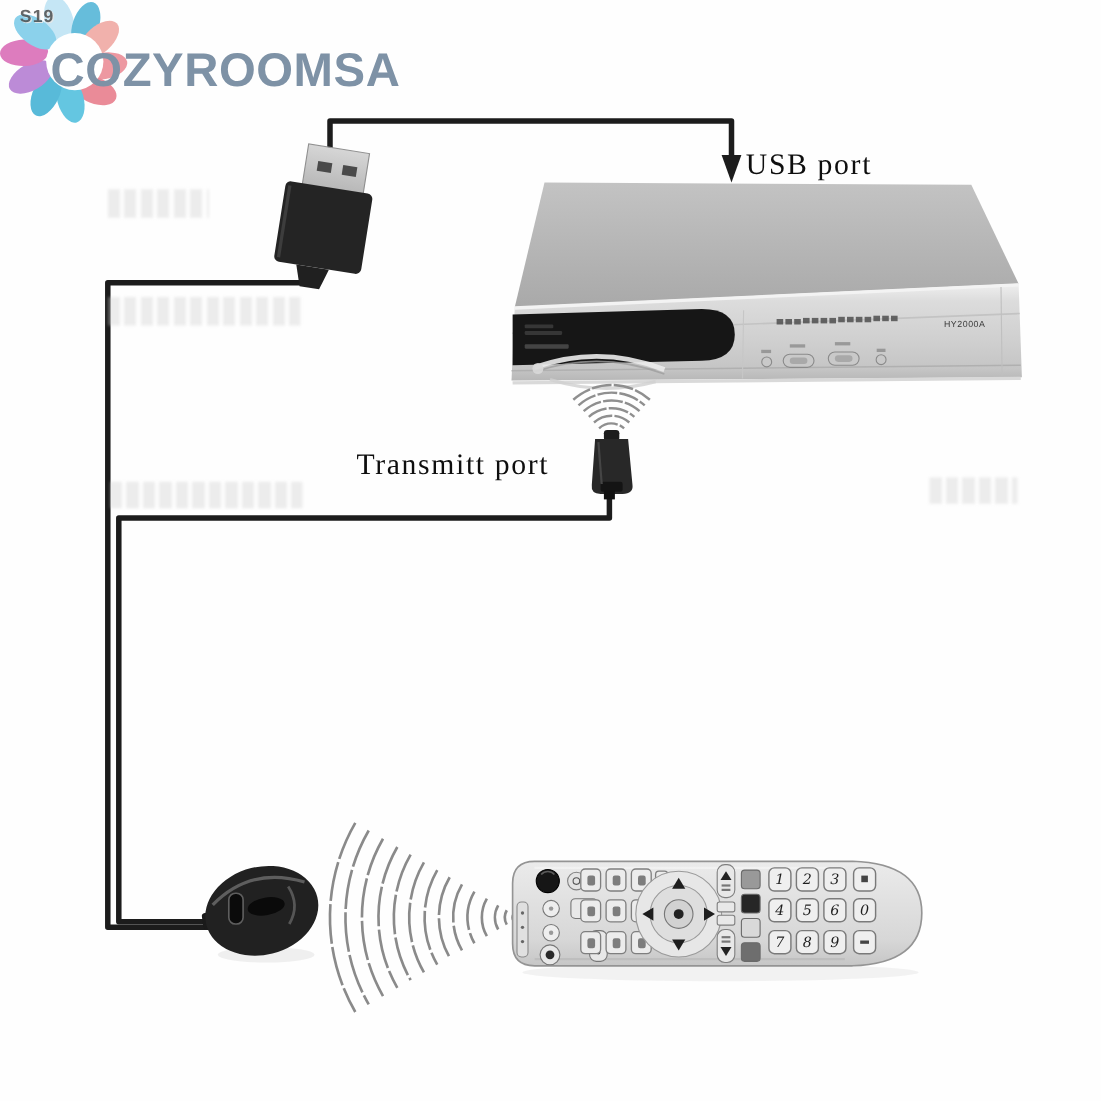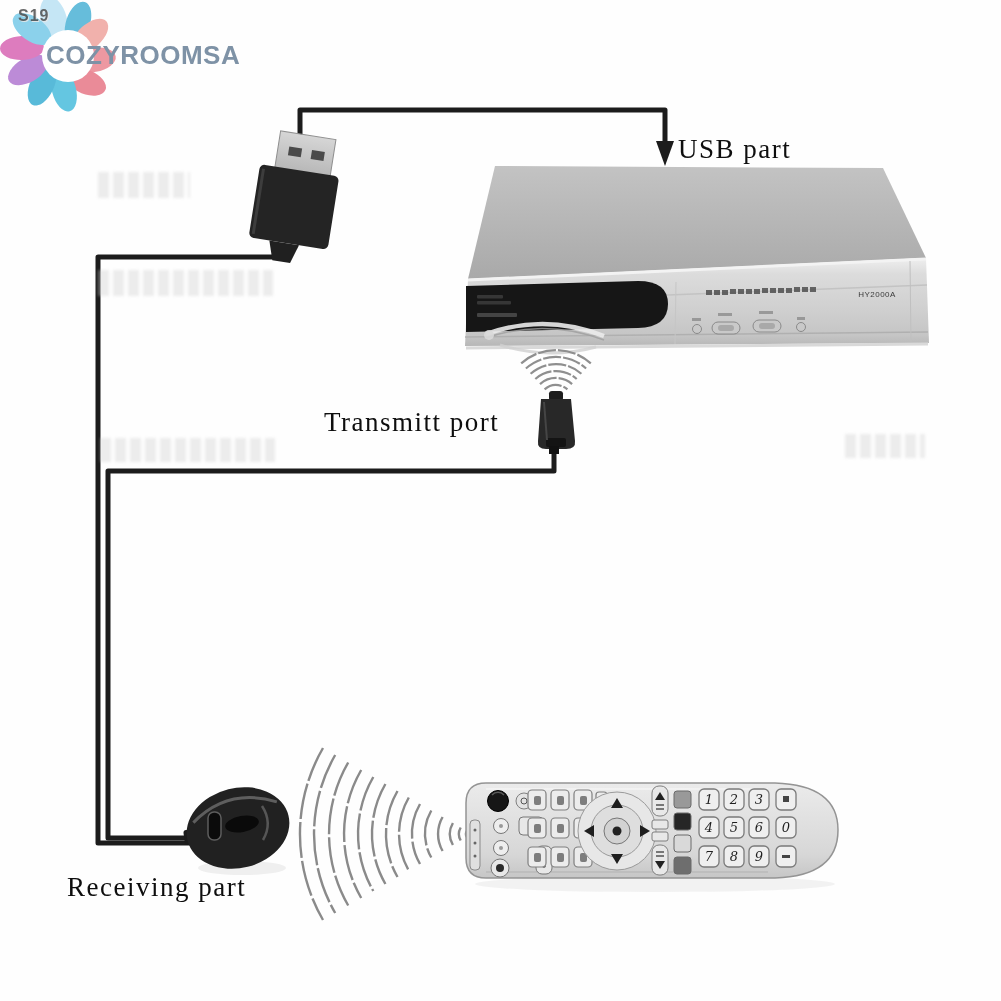--- a/index.html
+++ b/index.html
@@ -1,21 +1,21 @@
 <!DOCTYPE html>
 <html><head>
 <meta charset="utf-8">
 <style>
   html,body{margin:0;padding:0;background:#fff;}
   #stage{position:relative;width:1001px;height:1001px;background:#fefefe;overflow:hidden;
          font-family:"Liberation Sans","DejaVu Sans",sans-serif;}
   svg{position:absolute;left:0;top:0;}
   .label{position:absolute;font-family:"Liberation Serif","DejaVu Serif",serif;
          font-size:27px;color:#0e0e0e;letter-spacing:1.5px;white-space:nowrap;}
-  .brand{position:absolute;left:46px;top:40px;font-size:26px;font-weight:bold;
+  .brand{position:absolute;left:46px;top:40px;font-size:43px;font-weight:bold;
          color:#7e92a6;letter-spacing:0.5px;}
   .wm-code{position:absolute;left:18px;top:7px;font-size:16px;font-weight:bold;
            color:#4f4f4f;letter-spacing:1px;opacity:.85;text-shadow:1px 1px 0 #e8e8e8;}
   .smudge{position:absolute;opacity:.38;filter:blur(1.6px);
           background:repeating-linear-gradient(90deg,#cfcfcf 0 11px,rgba(255,255,255,0) 11px 15px);}
 </style>
 </head>
 <body>
 
 <div id="stage">
@@ -301,17 +301,16 @@
 </svg>
 
 <div class="smudge" style="left:98px;top:172px;width:92px;height:26px;"></div>
 <div class="smudge" style="left:98px;top:270px;width:175px;height:26px;"></div>
 <div class="smudge" style="left:100px;top:438px;width:175px;height:24px;"></div>
 <div class="smudge" style="left:845px;top:434px;width:80px;height:24px;"></div>
 
 <div class="wm-code">S19</div>
 <div class="brand">COZYROOMSA</div>
 
-<div class="label" style="left:678px;top:134px;">USB part</div>
+<div class="label" style="left:678px;top:134px;">USB port</div>
 <div class="label" style="left:324px;top:407px;">Transmitt port</div>
-<div class="label" style="left:67px;top:872px;">Receiving part</div>
 
 </div>
 
 </body></html>

